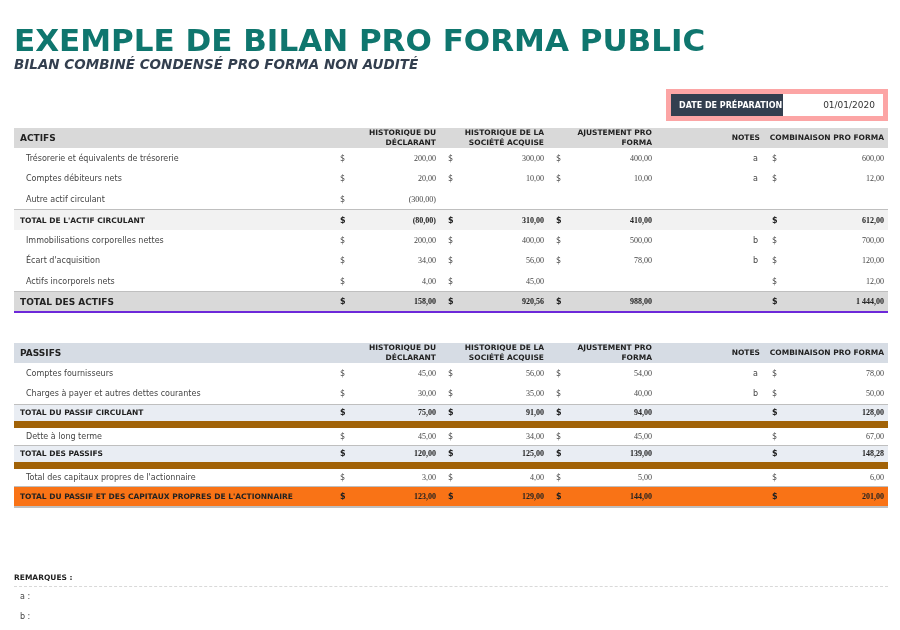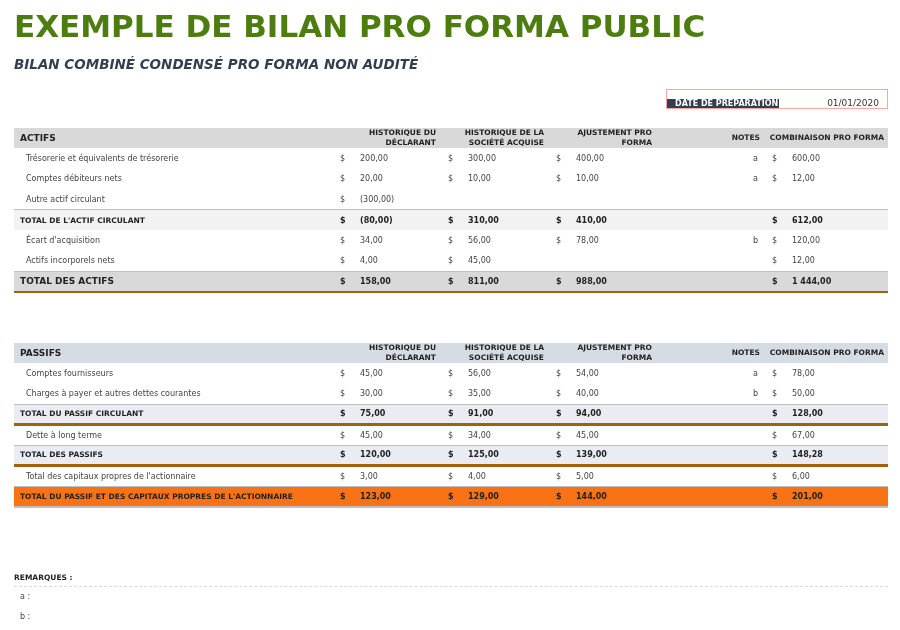--- a/index.html
+++ b/index.html
@@ -2,35 +2,35 @@
 <html><head>
 <meta charset="utf-8">
 <style>
   * { box-sizing: border-box; margin: 0; padding: 0; }
   body {
     width: 900px; height: 630px; overflow: hidden; background: #ffffff;
     font-family: "DejaVu Sans", sans-serif; color: #333333;
   }
   .page { position: relative; width: 900px; height: 630px; padding-left: 14px; }
   .title {
-    position: absolute; left: 14px; top: 8px;
+    position: absolute; left: 14px; top: 22px;
     font-family: "DejaVu Sans", sans-serif; font-weight: bold;
-    font-size: 31px; color: #4d7c0f; letter-spacing: 0px;
+    font-size: 31px; color: #0f766e; letter-spacing: 0px;
   }
   .subtitle {
     position: absolute; left: 14px; top: 56px;
     font-weight: bold; font-size: 13.5px; color: #333F4F; font-style: italic;
   }
   .company {
     position: absolute; left: 14px; top: 94px; font-size: 10px; color: #333333;
   }
   .company span { margin-right: 12px; }
   .date-box {
-    position: absolute; left: 666px; top: 89px; width: 222px; height: 20px;
-    display: flex; border: 1px solid #fca5a5; align-items: flex-end;
+    position: absolute; left: 666px; top: 89px; width: 222px; height: 32px;
+    display: flex; border: 5px solid #fca5a5;
   }
   .date-label {
     width: 112px; background: #333F4F; color: #ffffff; font-weight: bold;
     font-size: 8px; display: flex; align-items: center; padding-left: 8px;
   }
   .date-value {
     flex: 1; font-size: 9px; color: #333; display: flex; align-items: center;
     justify-content: flex-end; padding-right: 8px; background: #fff;
   }
   table {
@@ -43,28 +43,28 @@
     font-weight: bold; font-size: 7.5px; color: #222; text-align: right;
     vertical-align: middle; padding: 0 4px; line-height: 10px;
   }
   th.first { text-align: left; font-size: 9px; padding-left: 6px; }
   tr.head { height: 16px; }
   .actifs tr.head { background: #D9D9D9; }
   .passifs tr.head { background: #D6DCE4; }
   td { height: 20.5px; padding: 0 4px; white-space: nowrap; color: #444; }
   td.label { padding-left: 12px; font-size: 8px; }
   td.cur { text-align: left; padding-left: 8px; }
-  td.num { padding-right: 4px; }
+  td.num { text-align: right; padding-right: 4px; font-family: Liberation Serif, serif; }
   td.note { text-align: right; padding-right: 6px; }
   tr.total td { font-weight: bold; color: #222; }
   tr.total td.label { padding-left: 6px; font-size: 7.5px; }
   .actifs tr.total { background: #F2F2F2; border-top: 1px solid #bfbfbf; }
-  .actifs tr.grand { background: #D9D9D9; border-top: 1px solid #bfbfbf; border-bottom: 2px solid #a16207; }
+  .actifs tr.grand { background: #D9D9D9; border-top: 1px solid #bfbfbf; border-bottom: 2px solid #6d28d9; }
   .actifs tr.grand td.label { font-size: 9px; }
-  .passifs tr.total { background: #E9EDF3; border-top: 1px solid #bfbfbf; border-bottom: 3px solid #a16207; }
+  .passifs tr.total { background: #E9EDF3; border-top: 1px solid #bfbfbf; border-bottom: 7px solid #a16207; }
   .passifs tr.grand { background: #f97316; border-top: 1px solid #bfbfbf; border-bottom: 2px solid #bfbfbf; border-radius: 6px; }
   .remarks {
     position: absolute; left: 14px; top: 573px; width: 874px;
   }
   .remarks-title {
     font-weight: bold; font-size: 7.5px; color: #222; padding-bottom: 4px;
     border-bottom: 1px dashed #d9d9d9;
   }
   .remark-line { font-size: 8px; color: #444; padding-left: 6px; height: 20px; line-height: 20px; }
 </style>
@@ -145,20 +145,32 @@
           <td class="num">(80,00)</td>
           <td class="cur">$</td>
           <td class="num">310,00</td>
           <td class="cur">$</td>
           <td class="num">410,00</td>
           <td class="note"></td>
           <td class="cur">$</td>
           <td class="num">612,00</td>
         </tr>
         <tr class="item">
+          <td class="label">Immobilisations corporelles nettes</td>
+          <td class="cur">$</td>
+          <td class="num">200,00</td>
+          <td class="cur">$</td>
+          <td class="num">400,00</td>
+          <td class="cur">$</td>
+          <td class="num">500,00</td>
+          <td class="note">b</td>
+          <td class="cur">$</td>
+          <td class="num">700,00</td>
+        </tr>
+        <tr class="item">
           <td class="label">Écart d'acquisition</td>
           <td class="cur">$</td>
           <td class="num">34,00</td>
           <td class="cur">$</td>
           <td class="num">56,00</td>
           <td class="cur">$</td>
           <td class="num">78,00</td>
           <td class="note">b</td>
           <td class="cur">$</td>
           <td class="num">120,00</td>
@@ -173,21 +185,21 @@
           <td class="num"></td>
           <td class="note"></td>
           <td class="cur">$</td>
           <td class="num">12,00</td>
         </tr>
         <tr class="total grand">
           <td class="label">TOTAL DES ACTIFS</td>
           <td class="cur">$</td>
           <td class="num">158,00</td>
           <td class="cur">$</td>
-          <td class="num">811,00</td>
+          <td class="num">920,56</td>
           <td class="cur">$</td>
           <td class="num">988,00</td>
           <td class="note"></td>
           <td class="cur">$</td>
           <td class="num">1 444,00</td>
         </tr>
       </tbody>
   </table>
 
   <table class="passifs">

